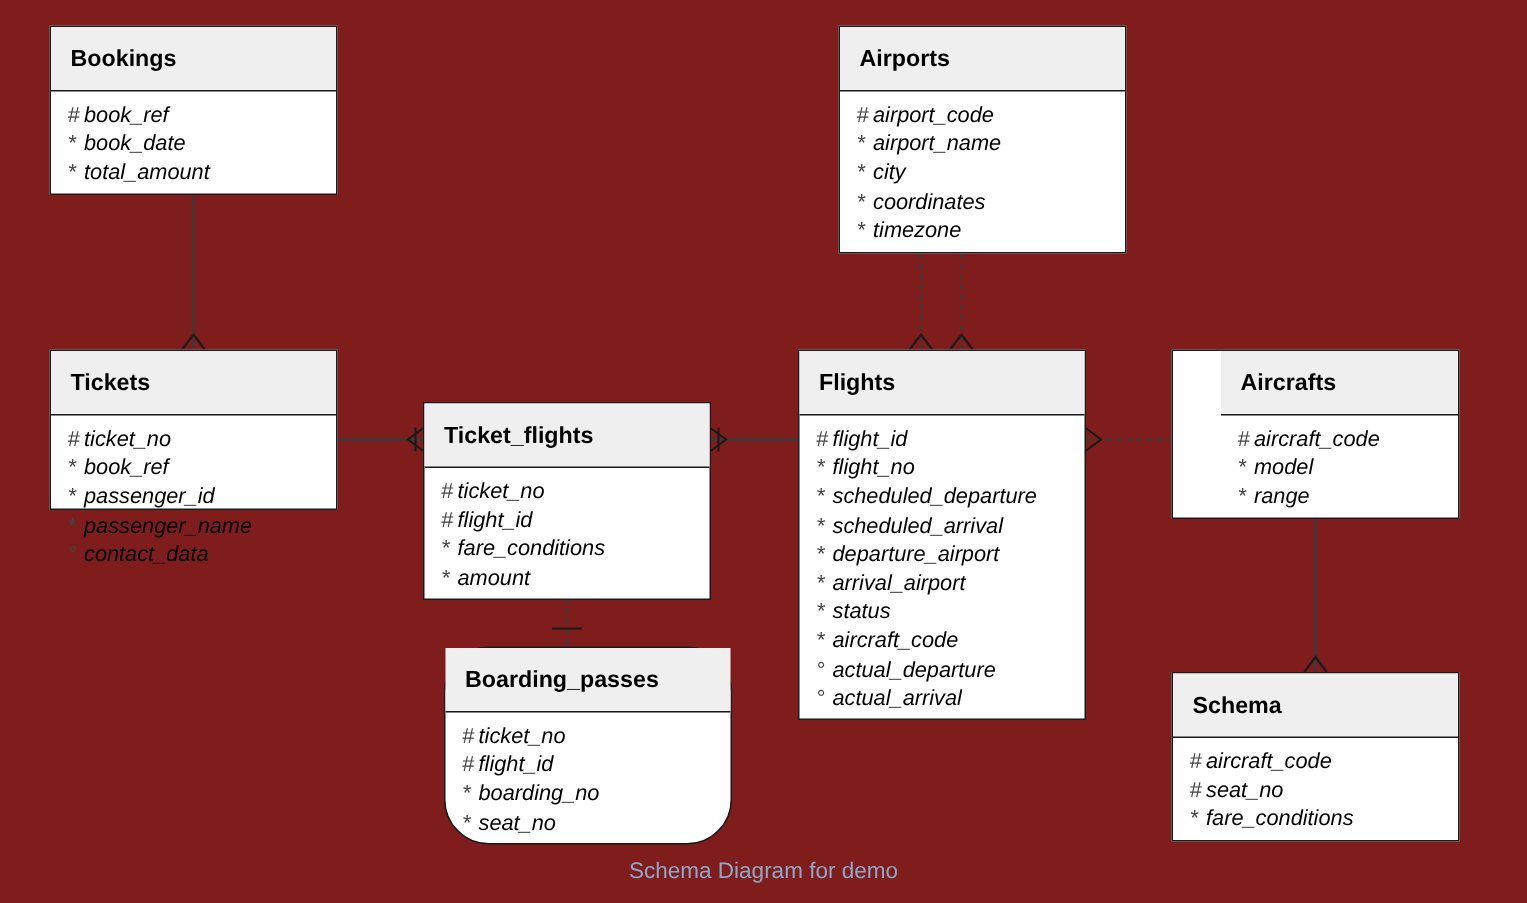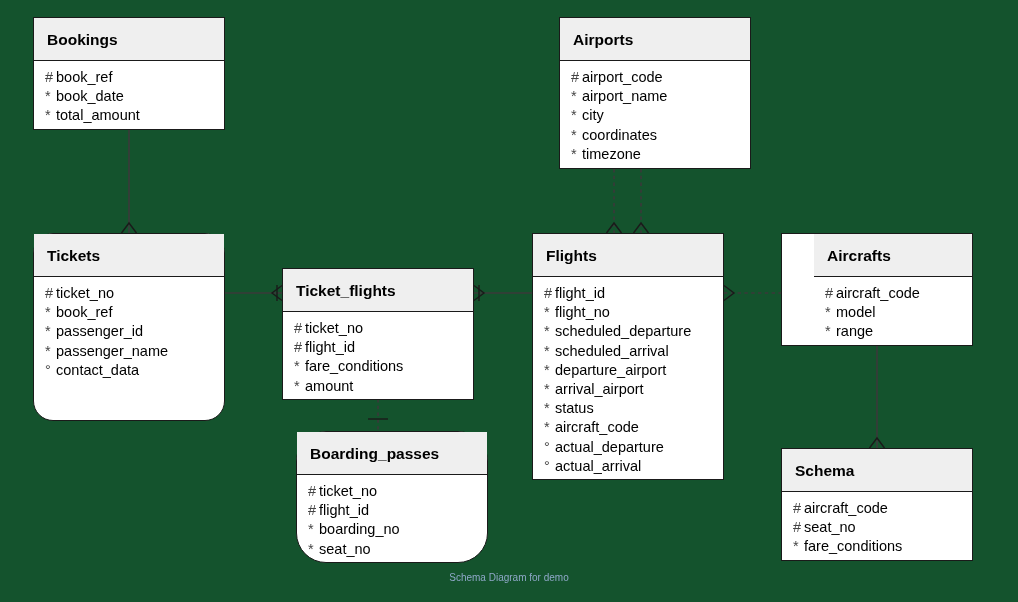--- a/index.html
+++ b/index.html
@@ -10,21 +10,21 @@
   body {
     font-family: "Liberation Sans", sans-serif;
     width: 1018px;
     height: 602px;
     overflow: hidden;
   }
   #canvas {
     position: relative;
     width: 1018px;
     height: 602px;
-    background: #14532d;
+    background: #7f1d1d;
   }
   #edges {
     position: absolute;
     left: 0;
     top: 0;
     width: 1018px;
     height: 602px;
     pointer-events: none;
   }
   .entity {
@@ -48,33 +48,34 @@
   }
   .entity-body {
     box-sizing: border-box;
     padding: 7px 0 8px 11px;
   }
   .attr {
     font-size: 14.5px;
     line-height: 19.2px;
     color: #000000;
     white-space: nowrap;
+    font-style: italic;
   }
   .attr .marker {
     display: inline-block;
     width: 11px;
     color: #444444;
   }
   .caption {
     position: absolute;
     left: 0;
     top: 572px;
     width: 1018px;
     text-align: center;
-    font-size: 10px;
+    font-size: 15px;
     color: #8fa8c8;
   }
 </style>
 </head>
 <body>
 
 <div id="canvas">
 
   <svg id="edges" viewBox="0 0 1018 602">
 
@@ -134,21 +135,21 @@
     <div class="entity-header">Airports</div>
     <div class="entity-body">
       <div class="attr"><span class="marker">#</span><span>airport_code</span></div>
       <div class="attr"><span class="marker">*</span><span>airport_name</span></div>
       <div class="attr"><span class="marker">*</span><span>city</span></div>
       <div class="attr"><span class="marker">*</span><span>coordinates</span></div>
       <div class="attr"><span class="marker">*</span><span>timezone</span></div>
     </div>
   </div>
 
-  <div class="entity" style="left:33px; top:233px; width:192px; height:188px;border-radius:20px;">
+  <div class="entity" style="left:33px; top:233px; width:192px; height:107px;">
     <div class="entity-header">Tickets</div>
     <div class="entity-body">
       <div class="attr"><span class="marker">#</span><span>ticket_no</span></div>
       <div class="attr"><span class="marker">*</span><span>book_ref</span></div>
       <div class="attr"><span class="marker">*</span><span>passenger_id</span></div>
       <div class="attr"><span class="marker">*</span><span>passenger_name</span></div>
       <div class="attr"><span class="marker">°</span><span>contact_data</span></div>
     </div>
   </div>
 

